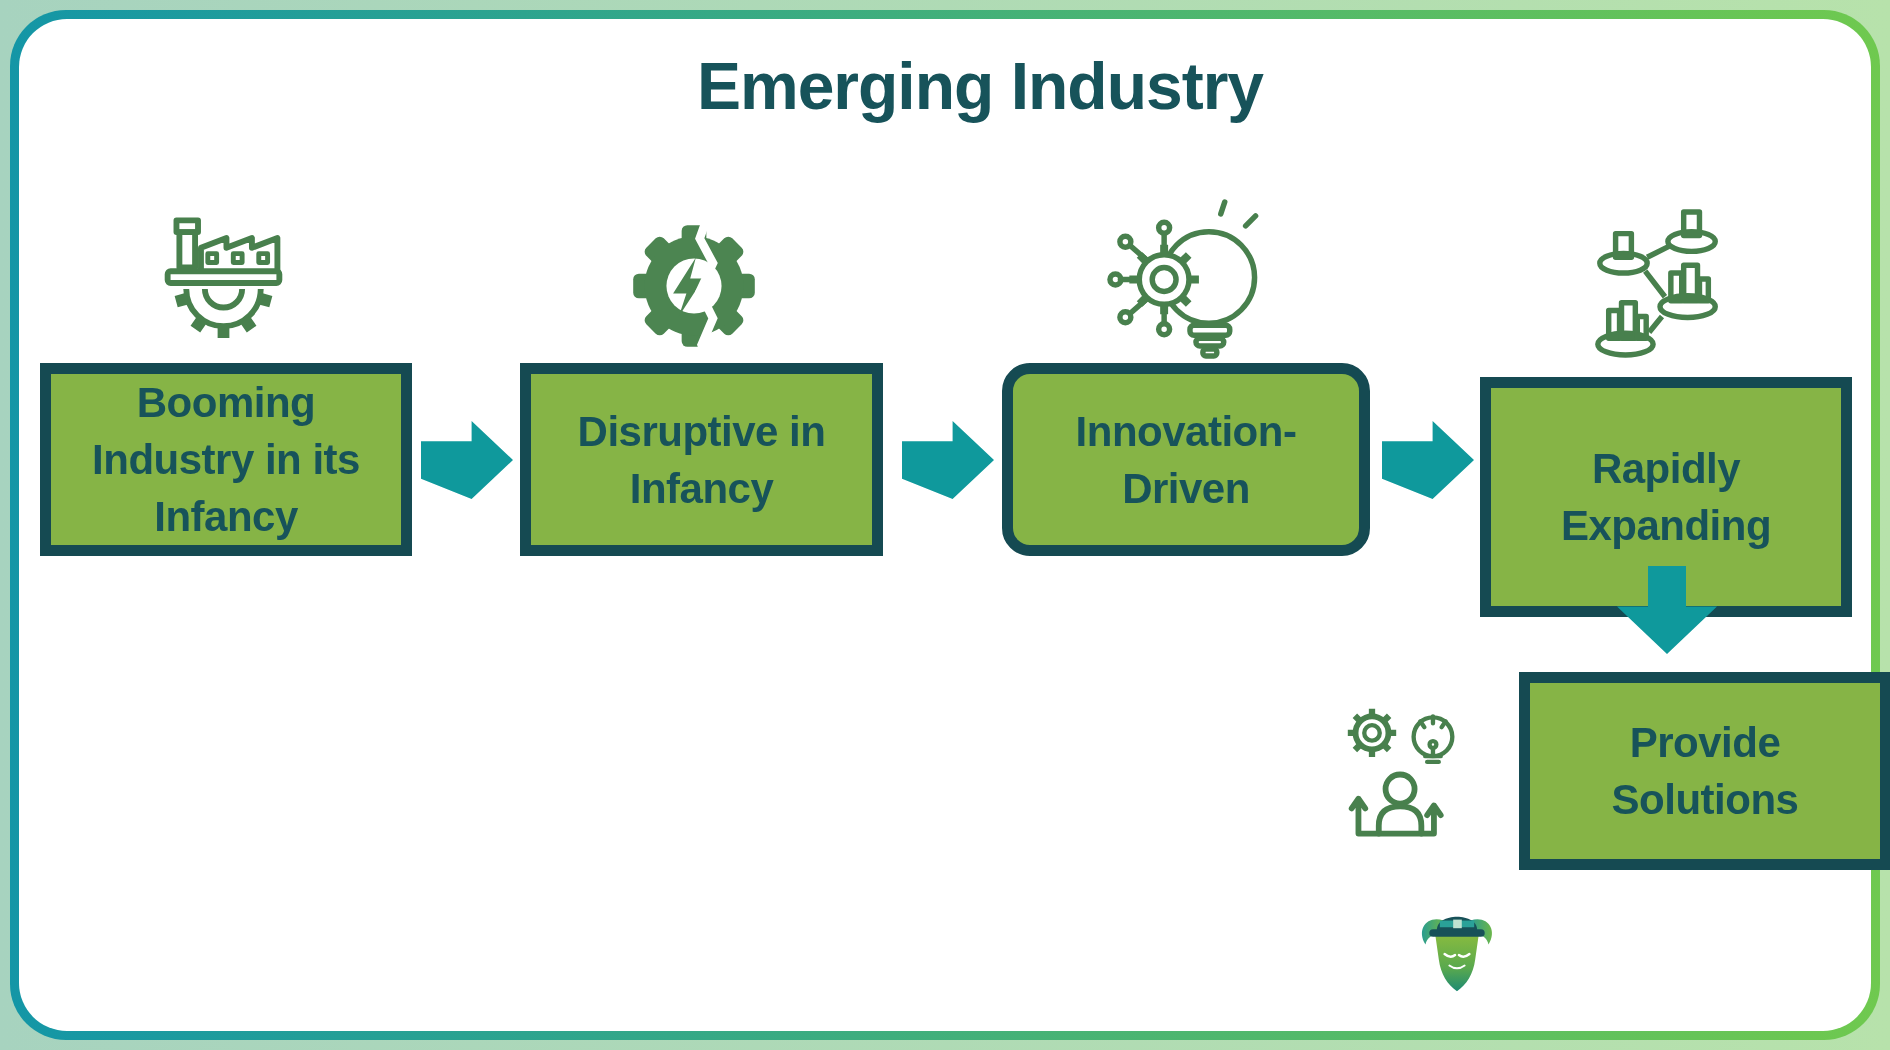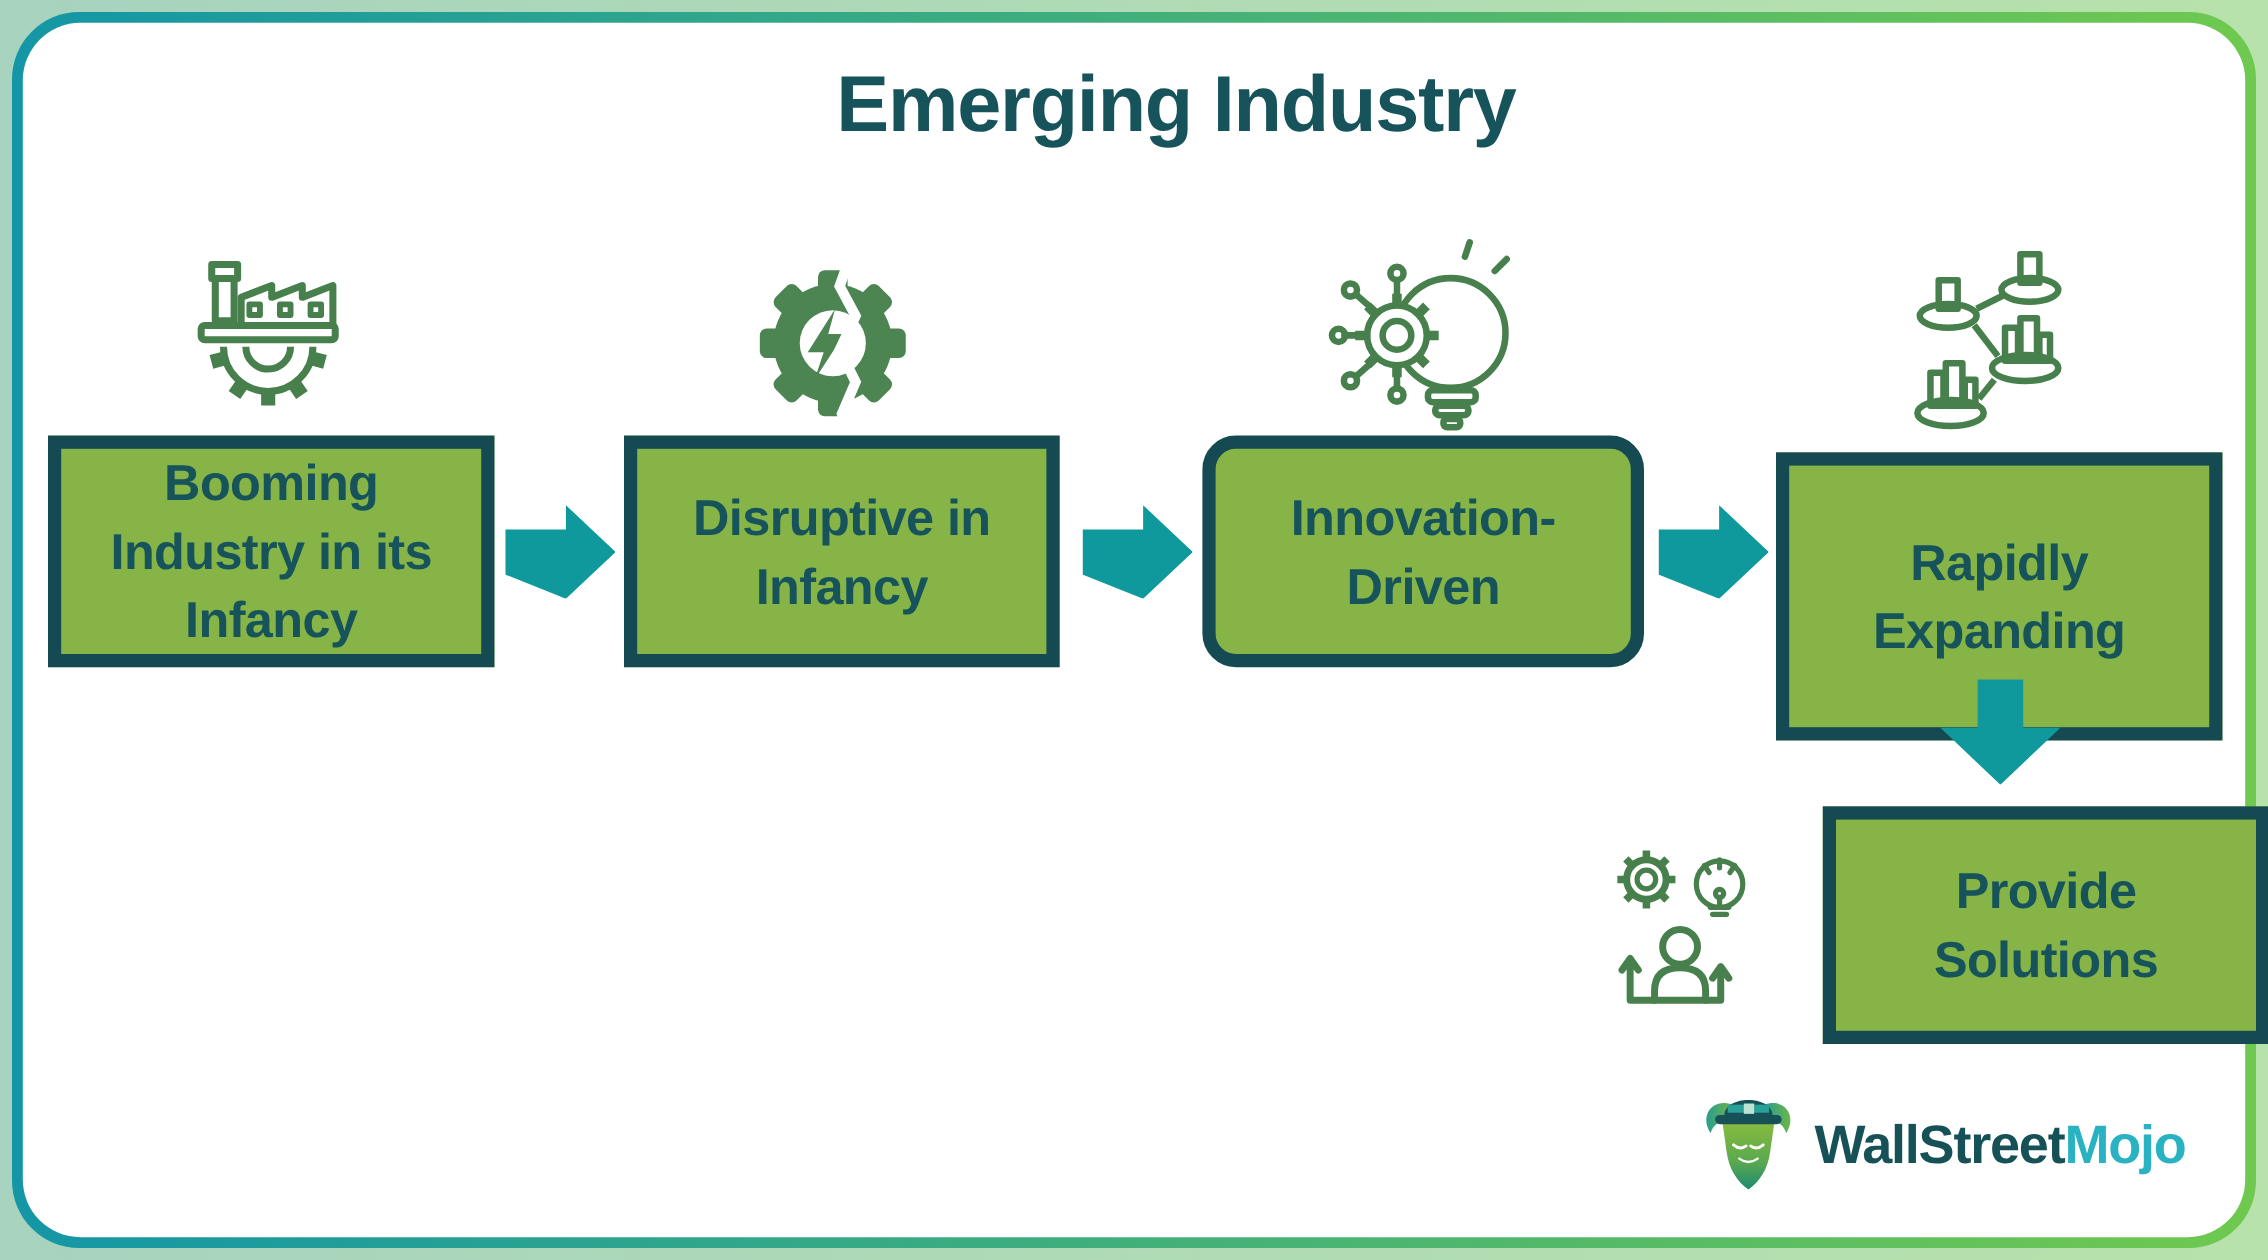--- a/index.html
+++ b/index.html
@@ -198,16 +198,13 @@
     <path d="M12,36 C2,20 14,5 31,11 L25,27 C19,25 14,29 12,36 Z" fill="url(#hornL)"></path>
     <path d="M78,36 C88,20 76,5 59,11 L65,27 C71,25 76,29 78,36 Z" fill="url(#hornR)"></path>
     <path d="M22,24 L68,24 L64,52 C62,67 55,78 45,85 C35,78 28,67 26,52 Z" fill="url(#bullHead)"></path>
     <path d="M24,22 C22,2 68,2 66,22 Z" fill="#175158"></path>
     <rect x="16" y="20" width="58" height="8" rx="4" fill="#175158"></rect>
     <rect x="27" y="11" width="36" height="7" fill="#2aa198"></rect>
     <rect x="41" y="10" width="9" height="9" fill="#bfe3d2"></rect>
     <path d="M32,46 Q38,51 43,47 M47,47 Q52,51 58,46" stroke="#ffffff" stroke-width="2.5" fill="none" stroke-linecap="round"></path>
     <path d="M37,58 Q45,64 53,58" stroke="#ffffff" stroke-width="2" fill="none" stroke-linecap="round"></path>
   </svg>
-  <div class="logo-text">
-    <span class="logo-primary">WallStreet</span><span class="logo-secondary">Mojo</span>
-  </div>
 </div>
 
 </body></html>

